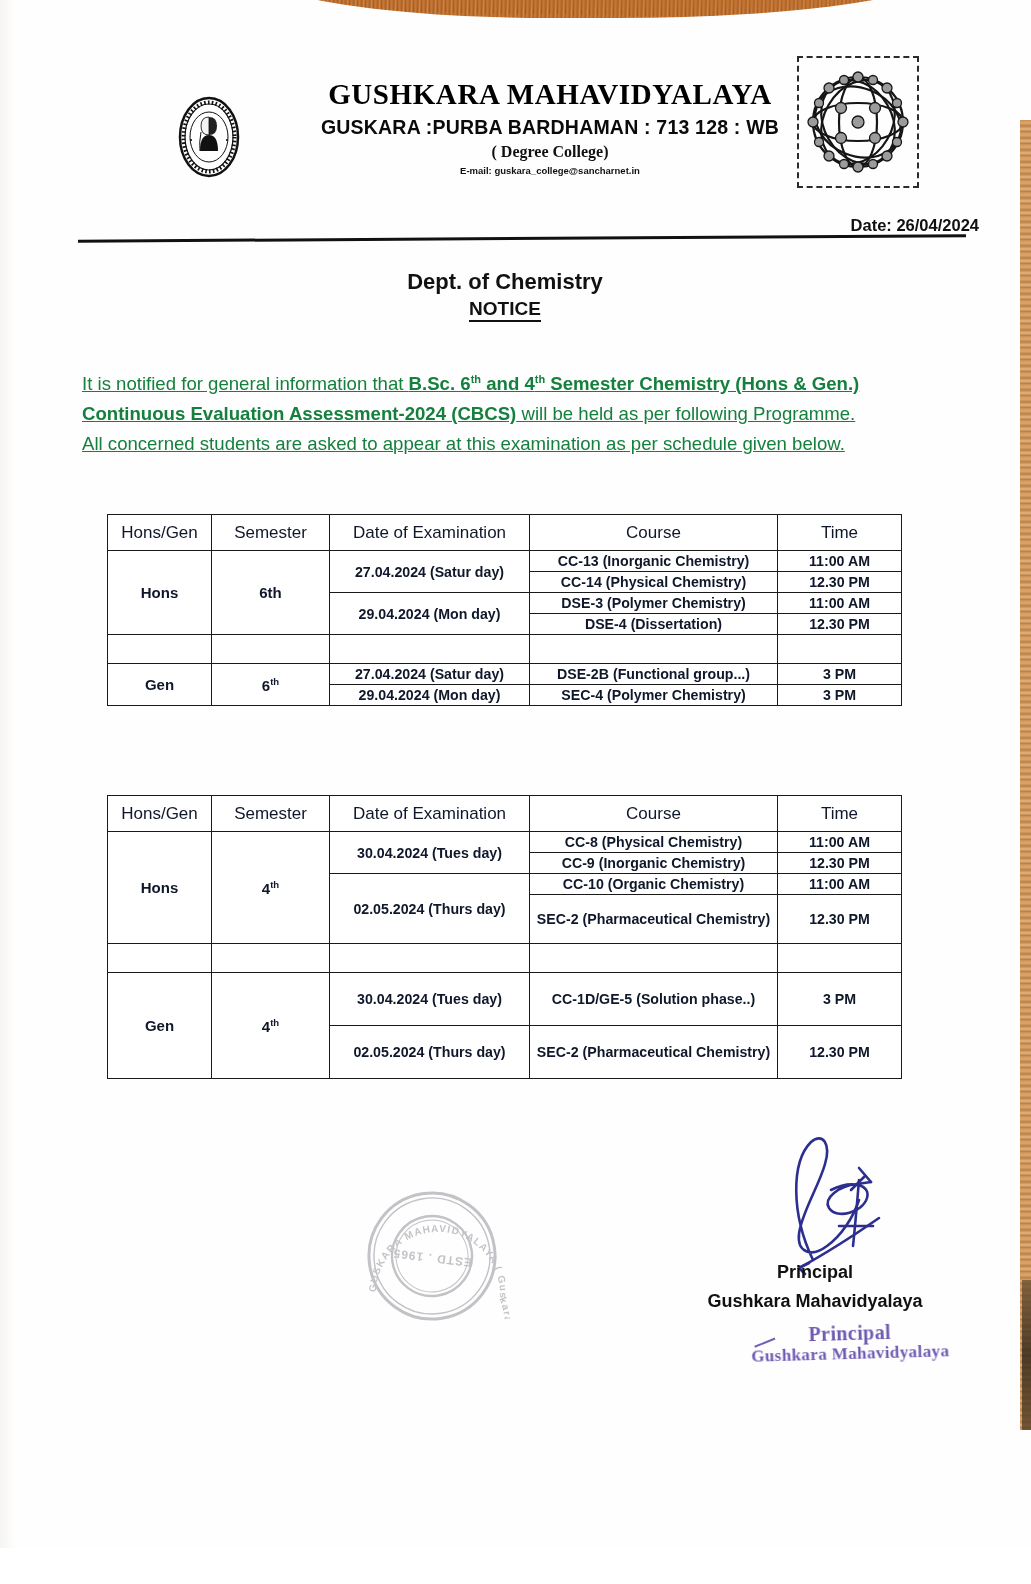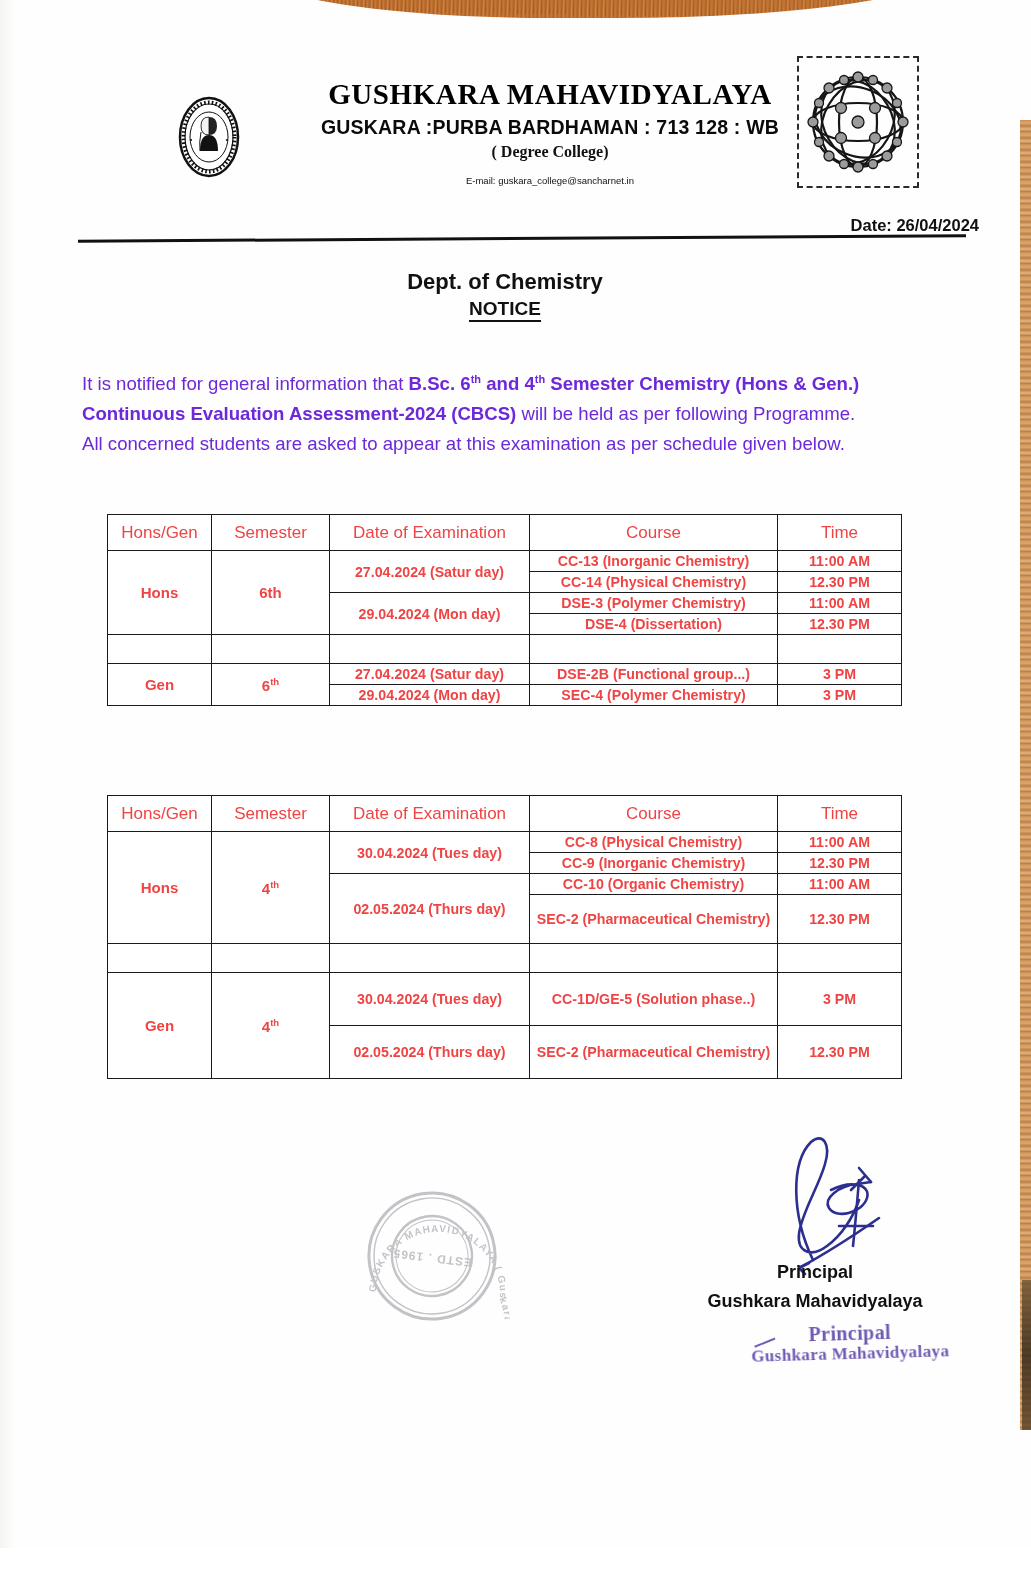--- a/index.html
+++ b/index.html
@@ -115,22 +115,22 @@
   }
   .org-contact {
     font-size: 10.5px;
     font-weight: bold;
     margin: 3px 0 0 0;
     letter-spacing: .2px;
   }
   .org-contact .fax { margin-left: 84px; }
   .org-email {
     font-size: 9.5px;
-    font-weight: normal;
-    margin: 14px 0 0 0;
+    font-weight: bold;
+    margin: 4px 0 0 0;
   }
 
   .date-line {
     position: absolute;
     top: 216px;
     right: 52px;
     font-size: 16.5px;
     font-weight: bold;
   }
   .rule {
@@ -167,40 +167,41 @@
     padding-bottom: 1px;
   }
 
   .body-text {
     position: absolute;
     top: 364px;
     left: 82px;
     width: 890px;
     font-size: 18.6px;
     line-height: 30px;
-    color: #6d28d9;
+    color: #15803d;
+    text-decoration: underline;
   }
   .body-text b { font-weight: bold; }
   .body-text sup { font-size: 11px; vertical-align: super; }
 
   
   table.sched {
     position: absolute;
     border-collapse: collapse;
     table-layout: fixed;
     background: #fff;
   }
   table.sched td, table.sched th {
     border: 1px solid #1a1a1a;
     padding: 2px 4px;
     font-size: 14.2px;
     font-weight: bold;
     text-align: center;
     vertical-align: middle;
-    color: #ef4444;
+    color: #0f172a;
   }
   table.sched th {
     font-weight: normal;
     font-size: 17px;
     height: 31px;
   }
   table.sched td.cell-hg,
   table.sched td.cell-sem { font-size: 15px; }
   table.sched td.spacer { height: 24px; border-left: 1px solid #1a1a1a; border-right: 1px solid #1a1a1a; }
   table.sched sup { font-size: 9.5px; vertical-align: super; }

